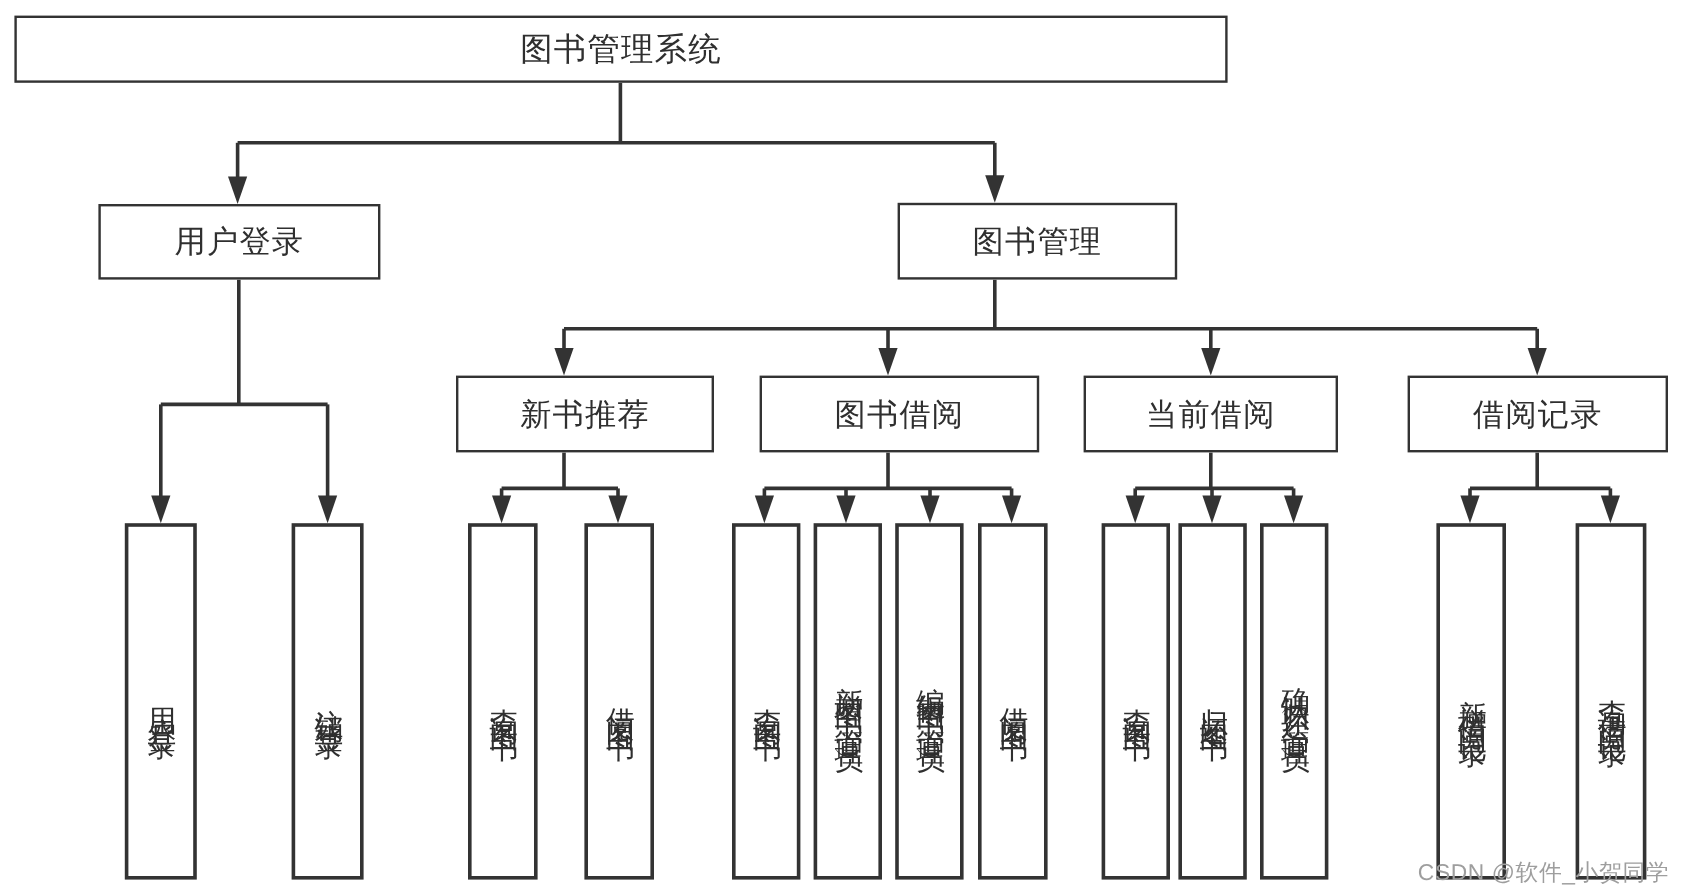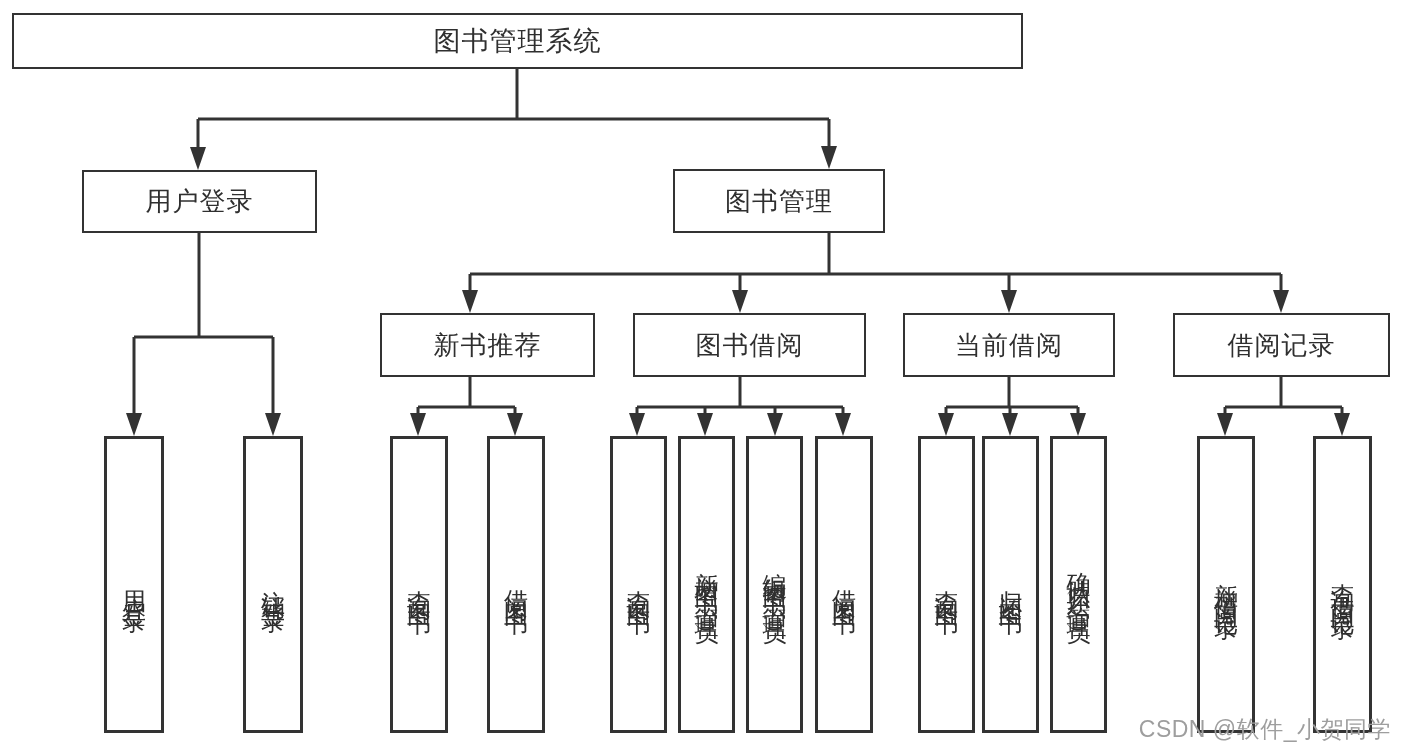--- a/index.html
+++ b/index.html
@@ -32,21 +32,21 @@
     writing-mode:vertical-rl;
     text-orientation:mixed;
     font-size:24px;
     letter-spacing:7px;
     line-height:1;
     color:var(--text);
   }
   #watermark{
     position:absolute;
     top:714px;right:14px;
-    font-size:23px;
+    font-size:19px;
     letter-spacing:0.5px;
     color:var(--watermark);
     z-index:5;
     white-space:nowrap;
   }
 </style>
 </head>
 <body>
 
 <div id="stage">
@@ -113,21 +113,21 @@
       <polygon points="1334,413 1350,413 1342,436" stroke="none"></polygon>
   </svg>
 
   <div class="node hbox root" style="left:12px;top:13px;width:1011px;height:56px;">
     <span>图书管理系统</span>
   </div>
 
   <div class="node hbox" style="left:82px;top:170px;width:235px;height:63px;">
     <span>用户登录</span>
   </div>
-  <div class="node hbox" style="left:673px;top:169px;width:212px;height:64px;">
+  <div class="node hbox" style="left:748px;top:169px;width:233px;height:64px;">
     <span>图书管理</span>
   </div>
 
   <div class="node hbox" style="left:380px;top:313px;width:215px;height:64px;">
     <span>新书推荐</span>
   </div>
   <div class="node hbox" style="left:633px;top:313px;width:233px;height:64px;">
     <span>图书借阅</span>
   </div>
   <div class="node hbox" style="left:1173px;top:313px;width:217px;height:64px;">

